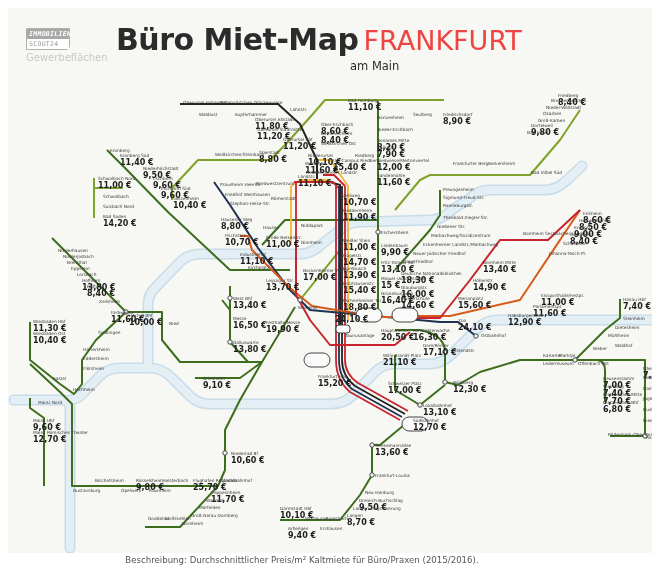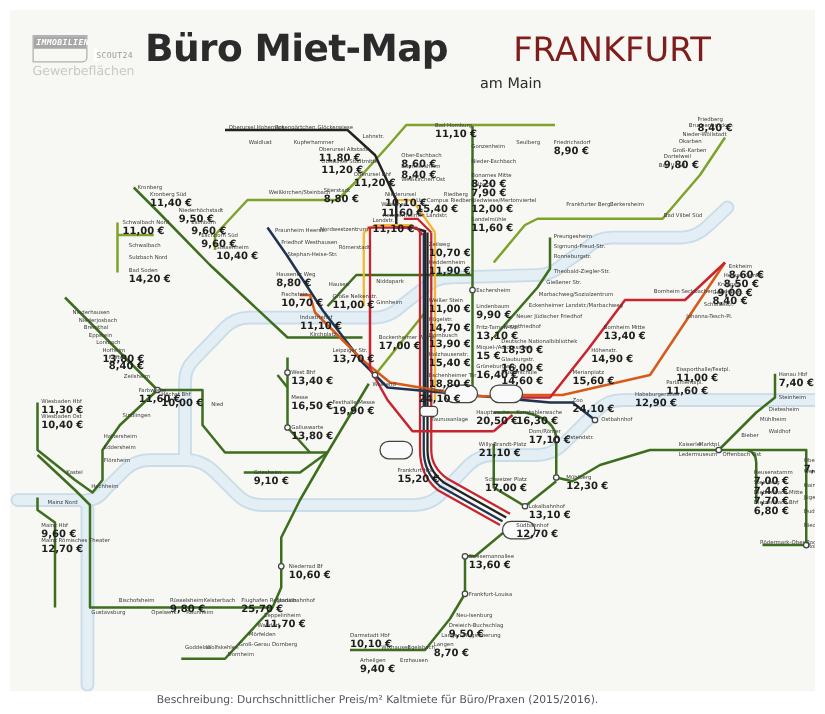--- a/index.html
+++ b/index.html
@@ -2,26 +2,26 @@
 <html><head>
 <meta charset="utf-8">
 <style>
   html,body{margin:0;padding:0;background:#ffffff;}
   body{width:660px;height:571px;position:relative;overflow:hidden;font-family:"DejaVu Sans",sans-serif;}
   #poster{position:absolute;left:8px;top:8px;width:644px;height:545px;background:#f7f7f3;}
   #map-svg{position:absolute;left:0;top:0;}
   .logo{position:absolute;left:18px;top:20px;}
   .logo-box{width:42px;border:1px solid #b0b0b0;border-radius:0 0 4px 0;font-family:"DejaVu Sans Mono",monospace;font-size:6.5px;letter-spacing:.3px;}
   .logo-top{background:#a8a8a8;color:#fff;padding:1px 2px;font-weight:bold;font-style:italic;}
-  .logo-bot{background:#fff;color:#9a9a9a;padding:1px 2px;margin-left:48px;}
+  .logo-bot{background:#fff;color:#9a9a9a;padding:1px 2px;}
   .logo-sub{color:#c8c8c8;font-size:10px;margin-top:2px;}
   .title{position:absolute;left:108px;top:14px;white-space:nowrap;}
   .title-bold{font-family:"DejaVu Sans",sans-serif;font-weight:bold;font-size:30px;color:#2b2b2b;letter-spacing:-.5px;}
-  .title-city{font-family:"DejaVu Sans",sans-serif;font-size:27px;color:#7f1d1d;font-weight:normal;margin-left:47px;}
-  .subtitle{position:absolute;left:342px;top:51px;font-size:11.5px;color:#2b2b2b;margin-left:34px;}
+  .title-city{font-family:"DejaVu Sans",sans-serif;font-size:27px;color:#ef4444;font-weight:normal;}
+  .subtitle{position:absolute;left:342px;top:51px;font-size:11.5px;color:#2b2b2b;}
   .caption{position:absolute;left:0;width:604px;top:555px;text-align:center;font-size:8.6px;color:#555;}
   svg text{font-family:"DejaVu Sans",sans-serif;}
   .st{font-size:4.3px;fill:#3a3a3a;}
   .pr{font-size:8px;font-weight:bold;fill:#1d1d1d;}
 </style>
 </head>
 <body>
 
 <div id="poster">
   <svg id="map-svg" width="644" height="545" viewBox="8 8 644 545">

